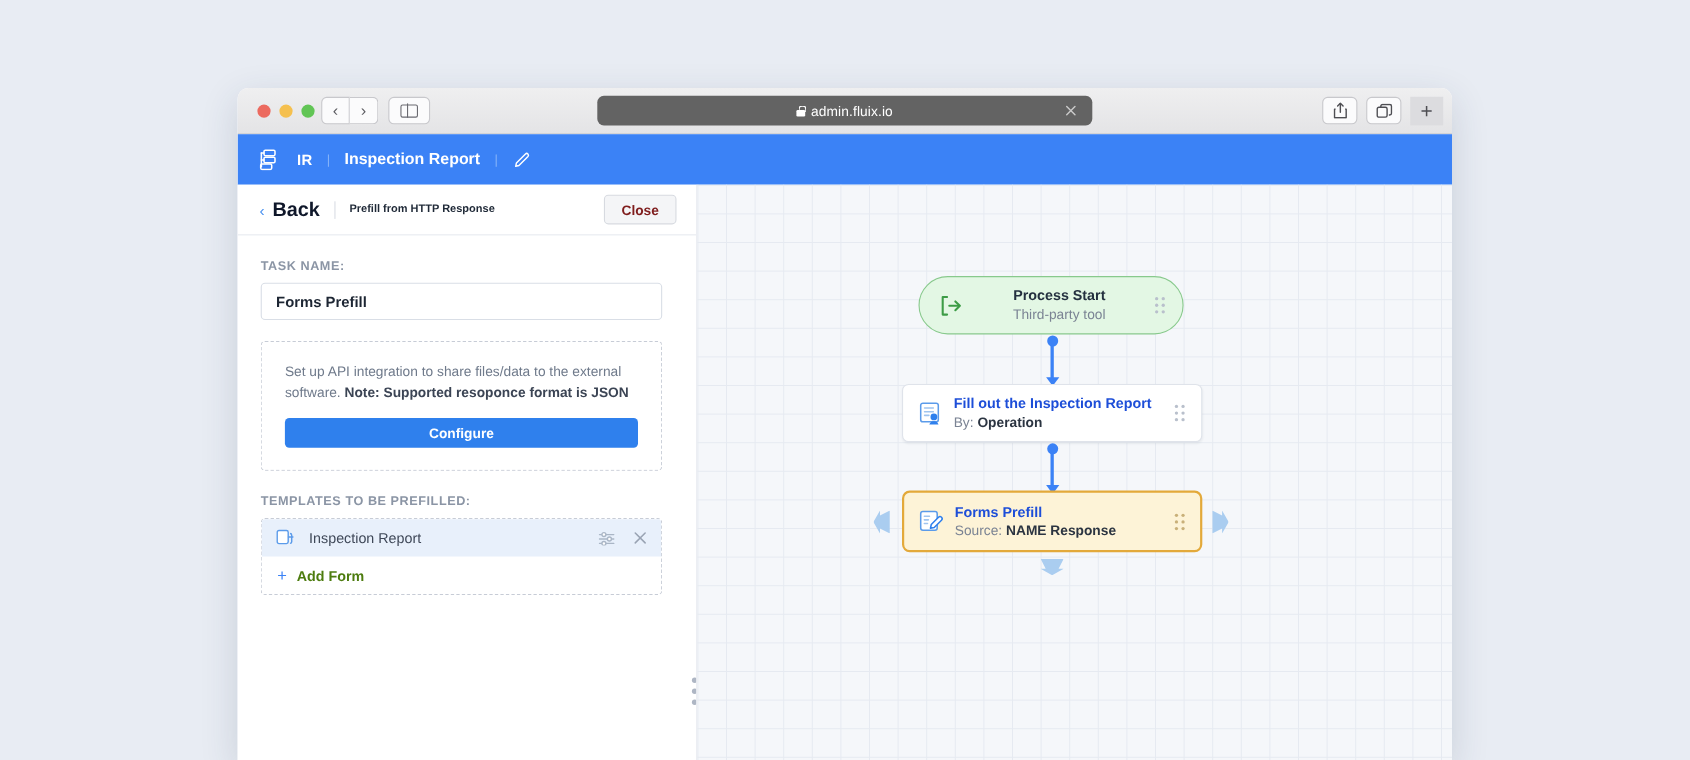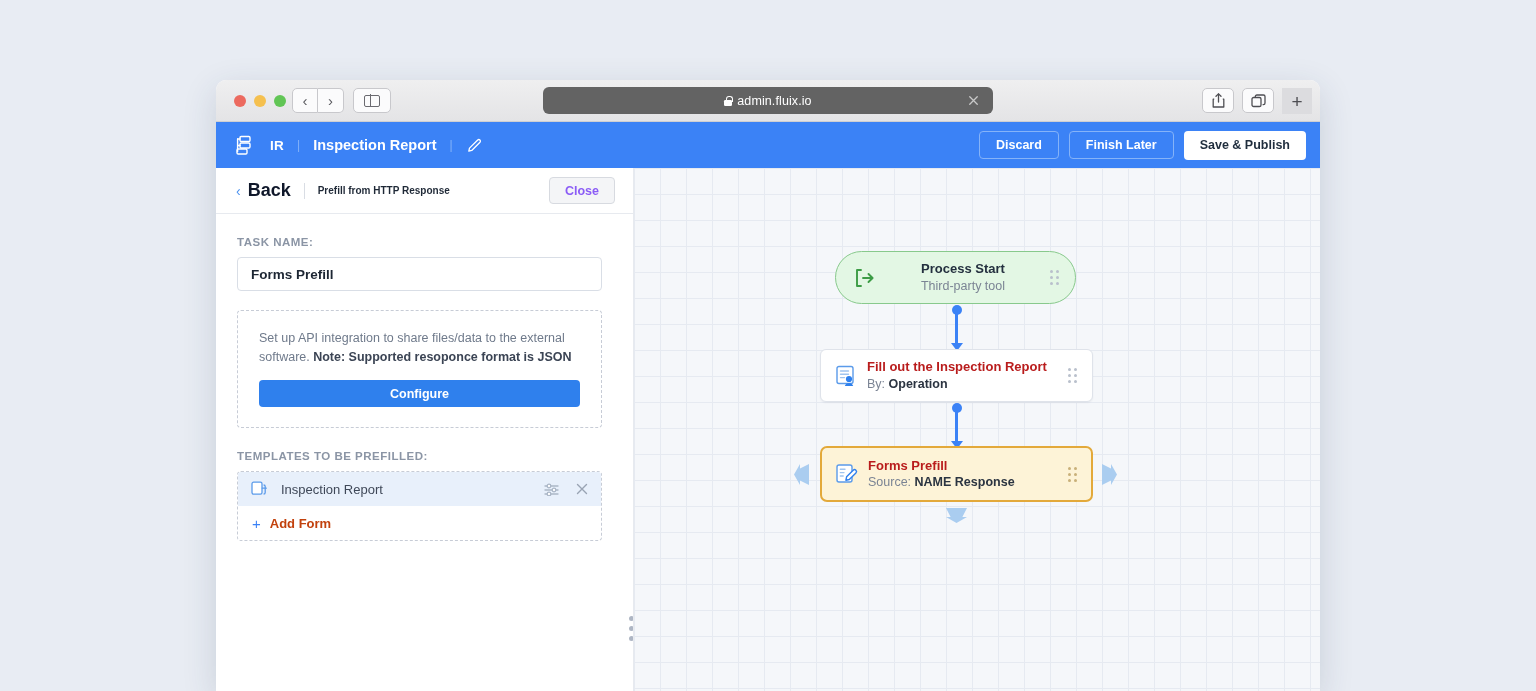--- a/index.html
+++ b/index.html
@@ -107,21 +107,21 @@
     height:46px; display:flex; align-items:center; padding:0 18px 0 20px;
     border-bottom:1px solid #e7eaef;
   }
   .chev { color:#4b92f0; font-size:14px; margin-right:7px; line-height:1; }
   .back { color:#0f172a; font-size:18px; font-weight:600; }
   .vbar { width:1px; height:16px; background:#d9dde4; margin:0 13px; }
   .ptitle { color:#1f2937; font-size:10px; font-weight:700; }
   .btn-close {
     margin-left:auto; height:27px; padding:0 15px; background:#f4f5f7;
     border:1px solid #d7dae0; border-radius:4px;
-    color:#8b5cf6; font-size:12.5px; font-weight:600; display:flex; align-items:center;
+    color:#7f1d1d; font-size:12.5px; font-weight:600; display:flex; align-items:center;
   }
 
   .panel-body { padding:22px 31px 0 21px; }
   .flabel {
     color:#8b95a5; font-size:11.5px; font-weight:600; letter-spacing:.5px; margin-bottom:9px;
   }
   .tinput {
     width:100%; height:34px; border:1px solid #d9dee6; border-radius:4px;
     display:flex; align-items:center; padding:0 13px;
     color:#1d2633; font-size:13.5px; font-weight:700; background:#fff;
@@ -147,21 +147,21 @@
     height:34px; background:#e8f0fb; display:flex; align-items:center;
     padding:0 13px 0 13px; border-radius:3px 3px 0 0;
   }
   .tmpl-name { color:#3f4858; font-size:13px; margin-left:13px; }
   .tmpl-ico { width:17px; height:16px; flex:none; }
   .tmpl-actions { margin-left:auto; display:flex; align-items:center; gap:17px; }
   .addrow {
     height:34px; display:flex; align-items:center; padding-left:14px; gap:9px;
   }
   .plus-s { color:#3b82f6; font-size:15px; line-height:1; font-weight:500; }
-  .addtext { color:#c2410c; font-size:13px; font-weight:700; }
+  .addtext { color:#4d7c0f; font-size:13px; font-weight:700; }
 
   .gripdots {
     position:absolute; right:-1px; top:448px; width:5px;
     display:flex; flex-direction:column; gap:5px;
   }
   .gripdots i { width:5px; height:5px; border-radius:50%; background:#aeb6c4; display:block; }
 
   
   .canvas {
     flex:1; position:relative; overflow:hidden;
@@ -172,21 +172,21 @@
     background-size:26px 26px;
     border-left:1px solid #e7eaef;
   }
 
   .node {
     position:absolute; display:flex; align-items:center;
     background:#ffffff; box-sizing:border-box;
   }
   .node .nico { flex:none; display:flex; align-items:center; justify-content:center; }
   .ntext { display:flex; flex-direction:column; }
-  .ntitle { font-size:13px; font-weight:700; color:#b91c1c; line-height:1.35; }
+  .ntitle { font-size:13px; font-weight:700; color:#1d4ed8; line-height:1.35; }
   .nsub { font-size:12.5px; color:#7b8494; line-height:1.35; }
   .nsub b { color:#2b3441; font-weight:700; }
   .grip { margin-left:auto; display:grid; grid-template-columns:repeat(2,3px); gap:3px; }
   .grip i { width:3px; height:3px; background:#b9c0cc; border-radius:50%; display:block; }
 
   
   .n1 {
     left:201px; top:83px; width:241px; height:53px;
     background:#e3f7e4; border:1px solid #88c98c; border-radius:27px;
     padding:0 16px 0 18px;
@@ -290,25 +290,20 @@
       <path d="M3.6 4 V16.5" stroke="#fff" stroke-width="1.4" stroke-linecap="round"></path>
     </svg>
     <span class="abbr">IR</span>
     <span class="hsep">|</span>
     <span class="doctitle">Inspection Report</span>
     <span class="hsep">|</span>
     <svg class="pencil" viewBox="0 0 18 18">
       <path d="M3 15 L3.7 11.8 L12.4 3.1 A1.7 1.7 0 0 1 14.8 5.5 L6.1 14.2 Z" stroke="#fff" stroke-width="1.4" fill="none" stroke-linejoin="round"></path>
     </svg>
 
-    <div class="appbar-right">
-      <div class="btn-ghost">Discard</div>
-      <div class="btn-ghost">Finish Later</div>
-      <div class="btn-white">Save &amp; Publish</div>
-    </div>
   </div>
 
   <div class="appbody">
 
     <div class="panel">
       <div class="panel-head">
         <span class="chev">‹</span>
         <span class="back">Back</span>
         <span class="vbar"></span>
         <span class="ptitle">Prefill from HTTP Response</span>

